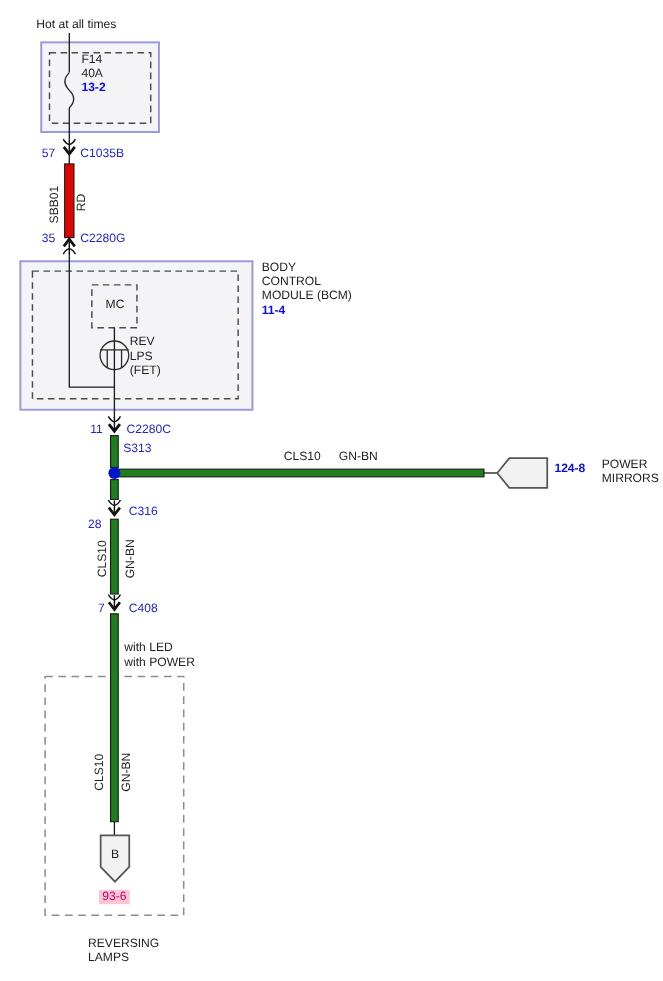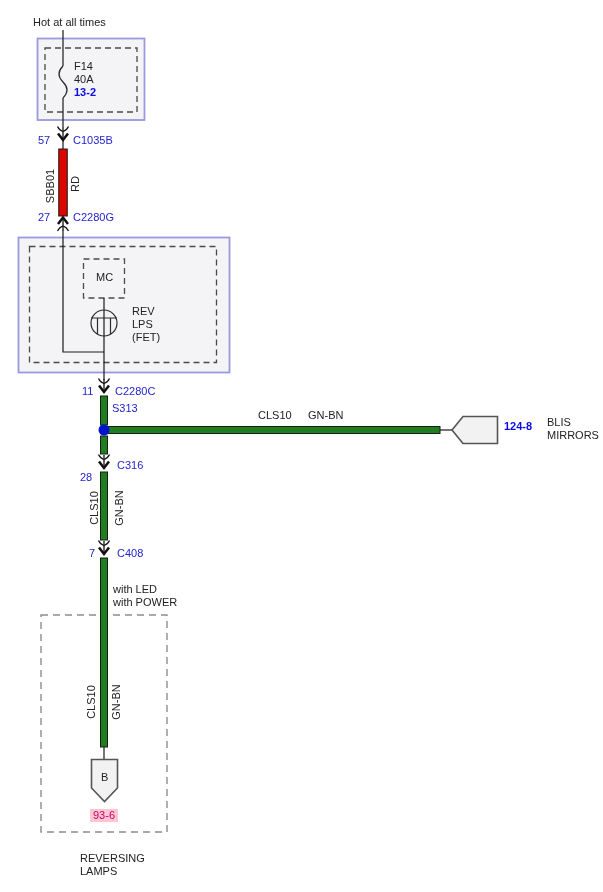--- a/index.html
+++ b/index.html
@@ -77,54 +77,60 @@
 
     <use href="#arr" transform="translate(63,140)"></use>
     <use href="#arr" transform="translate(63,217.5) rotate(180)"></use>
     <use href="#arr" transform="translate(104,392)"></use>
     <use href="#arr" transform="translate(104,468)"></use>
     <use href="#arr" transform="translate(104,554)"></use>
   </svg>
 
   <div class="t" style="left:33px;top:16px">Hot at all times</div>
 
-  <div class="t" style="left:74px;top:60px">
+  <div class="t" style="left:74px;top:48px">
     <div>F14</div>
     <div>40A</div>
     <div class="ref">13-2</div>
   </div>
 
 
   <div class="t blue" style="left:38px;top:134px">57</div>
   <div class="t blue" style="left:73px;top:134px">C1035B</div>
 
   <div class="t rot" style="left:50px;top:186px">SBB01</div>
   <div class="t rot" style="left:75px;top:184px">RD</div>
 
-  <div class="t blue" style="left:38px;top:211px">27</div>
+  <div class="t blue" style="left:38px;top:211px">35</div>
   <div class="t blue" style="left:73px;top:211px">C2280G</div>
 
+  <div class="t" style="left:238px;top:237px">
+    <div>BODY</div>
+    <div>CONTROL</div>
+    <div>MODULE (BCM)</div>
+    <div class="ref">11-4</div>
+  </div>
 
   <div class="t" style="left:96px;top:271px">MC</div>
 
-  <div class="t" style="left:132px;top:305px">
+  <div class="t" style="left:118px;top:305px">
     <div>REV</div>
     <div>LPS</div>
     <div>(FET)</div>
   </div>
 
   <div class="t blue" style="left:82px;top:385px">11</div>
   <div class="t blue" style="left:115px;top:385px">C2280C</div>
   <div class="t blue" style="left:112px;top:402px">S313</div>
 
   <div class="t" style="left:258px;top:409px">CLS10</div>
   <div class="t" style="left:308px;top:409px">GN-BN</div>
   <div class="t ref" style="left:504px;top:420px">124-8</div>
   <div class="t" style="left:547px;top:416px">
-    <div>BLIS</div>
+    <div>POWER</div>
     <div>MIRRORS</div>
   </div>
 
   <div class="t blue" style="left:80px;top:471px">28</div>
   <div class="t blue" style="left:117px;top:459px">C316</div>
   <div class="t rot" style="left:94px;top:508px">CLS10</div>
   <div class="t rot" style="left:119px;top:508px">GN-BN</div>
 
   <div class="t blue" style="left:89px;top:547px">7</div>
   <div class="t blue" style="left:117px;top:547px">C408</div>

